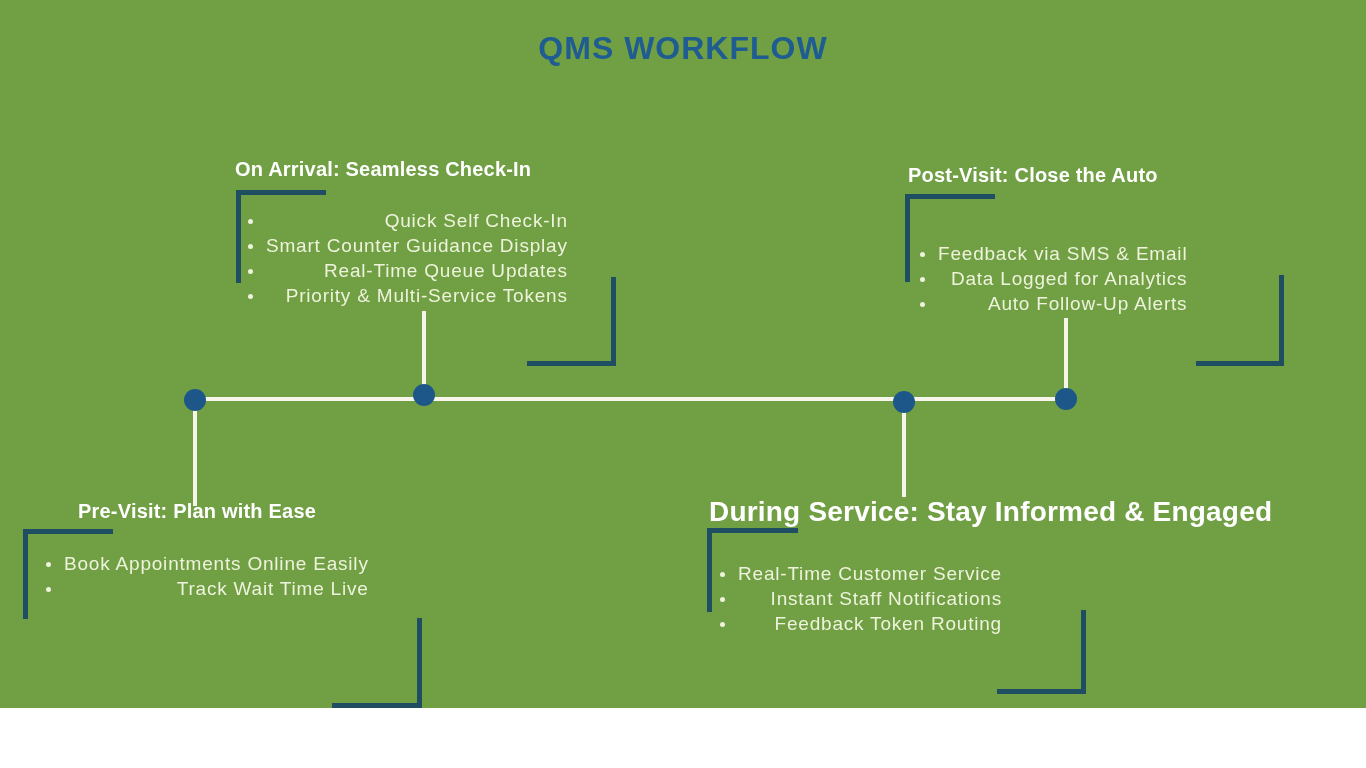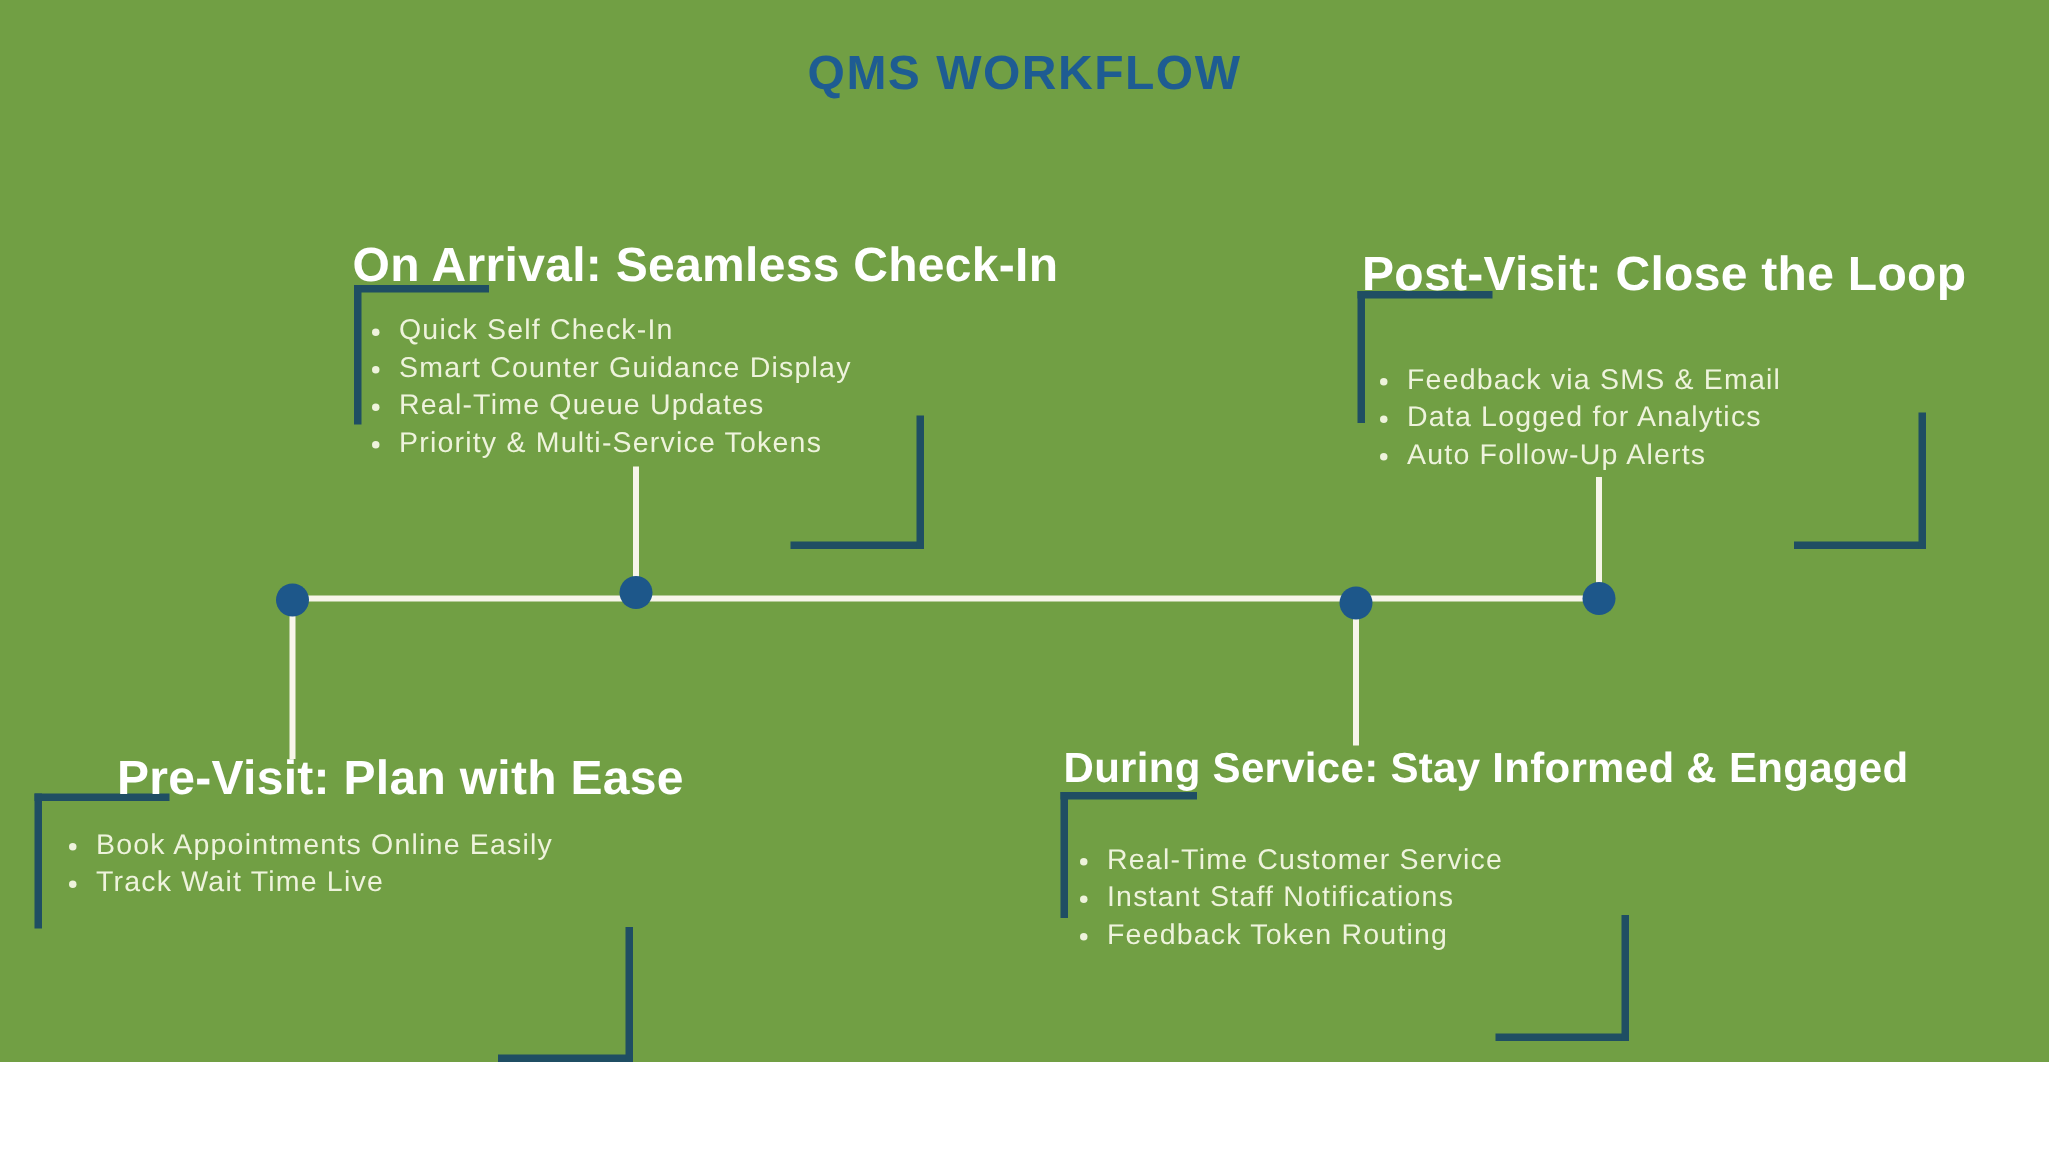--- a/index.html
+++ b/index.html
@@ -31,36 +31,36 @@
     color: var(--title);
     font-size: 32px;
     font-weight: 800;
     letter-spacing: 1px;
   }
   .sec-heading {
     position: absolute;
     margin: 0;
     color: var(--heading_text);
     font-weight: 800;
-    font-size: 32px;
+    font-size: 20px;
     letter-spacing: 0.2px;
     white-space: nowrap;
   }
   .bullets {
     position: absolute;
     margin: 0;
     padding: 0;
     list-style: none;
     color: var(--bullet_text);
     font-size: 19px;
     letter-spacing: 0.8px;
     line-height: 25px;
     white-space: nowrap;
   }
-  .bullets li { position: relative; padding-left: 26px; }
+  .bullets li { position: relative; padding-left: 26px; text-align: right; }
   .bullets li::before {
     content: "";
     position: absolute;
     left: 8px;
     top: 11px;
     width: 5px;
     height: 5px;
     border-radius: 50%;
     background: var(--bullet_text);
   }
@@ -106,21 +106,21 @@
   <div class="bracket br" style="left:997px; top:610px; width:89px; height:84px;"></div>
 
   <h2 class="sec-heading" style="left:235px; top:158px;">On Arrival: Seamless Check-In</h2>
   <ul class="bullets" style="left:240px; top:208px;">
     <li>Quick Self Check-In</li>
     <li>Smart Counter Guidance Display</li>
     <li>Real-Time Queue Updates</li>
     <li>Priority &amp; Multi-Service Tokens</li>
   </ul>
 
-  <h2 class="sec-heading" style="left:908px; top:164px;">Post-Visit: Close the Loop</h2>
+  <h2 class="sec-heading" style="left:908px; top:164px;">Post-Visit: Close the Auto</h2>
   <ul class="bullets" style="left:912px; top:241px;">
     <li>Feedback via SMS &amp; Email</li>
     <li>Data Logged for Analytics</li>
     <li>Auto Follow-Up Alerts</li>
   </ul>
 
   <h2 class="sec-heading" style="left:78px; top:500px;text-align:right;">Pre-Visit: Plan with Ease</h2>
   <ul class="bullets" style="left:38px; top:551px;">
     <li>Book Appointments Online Easily</li>
     <li>Track Wait Time Live</li>

